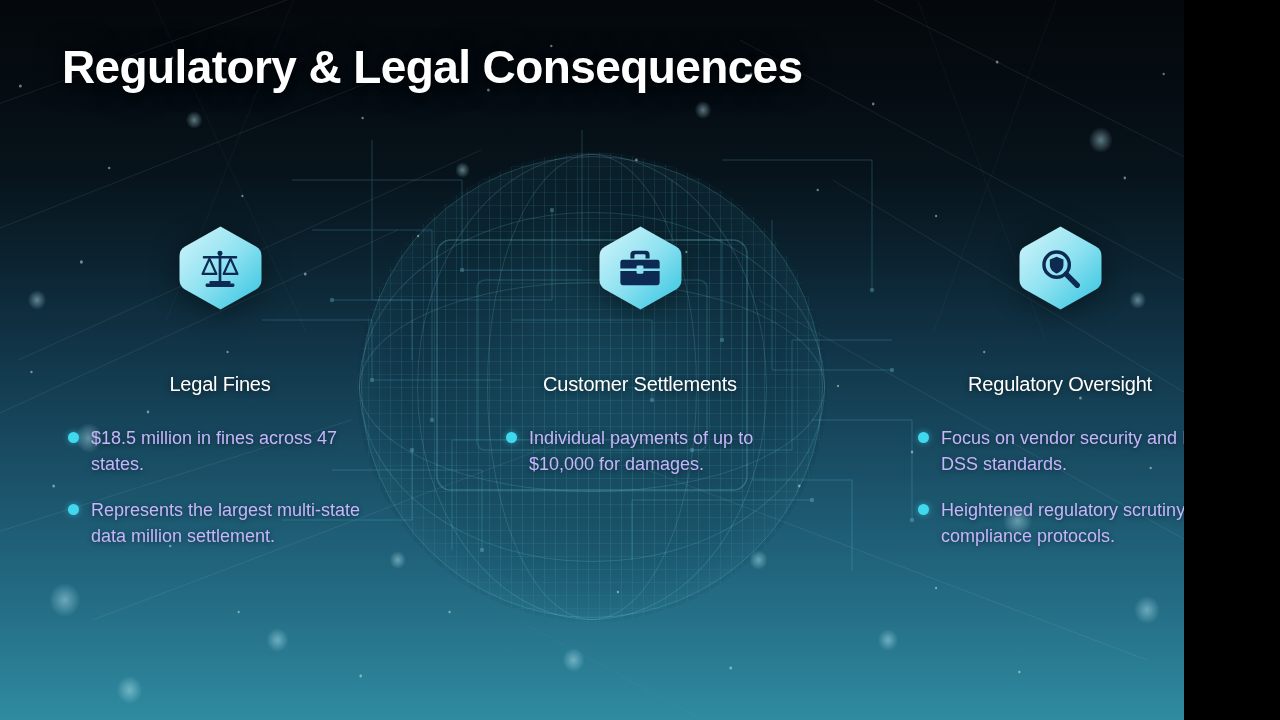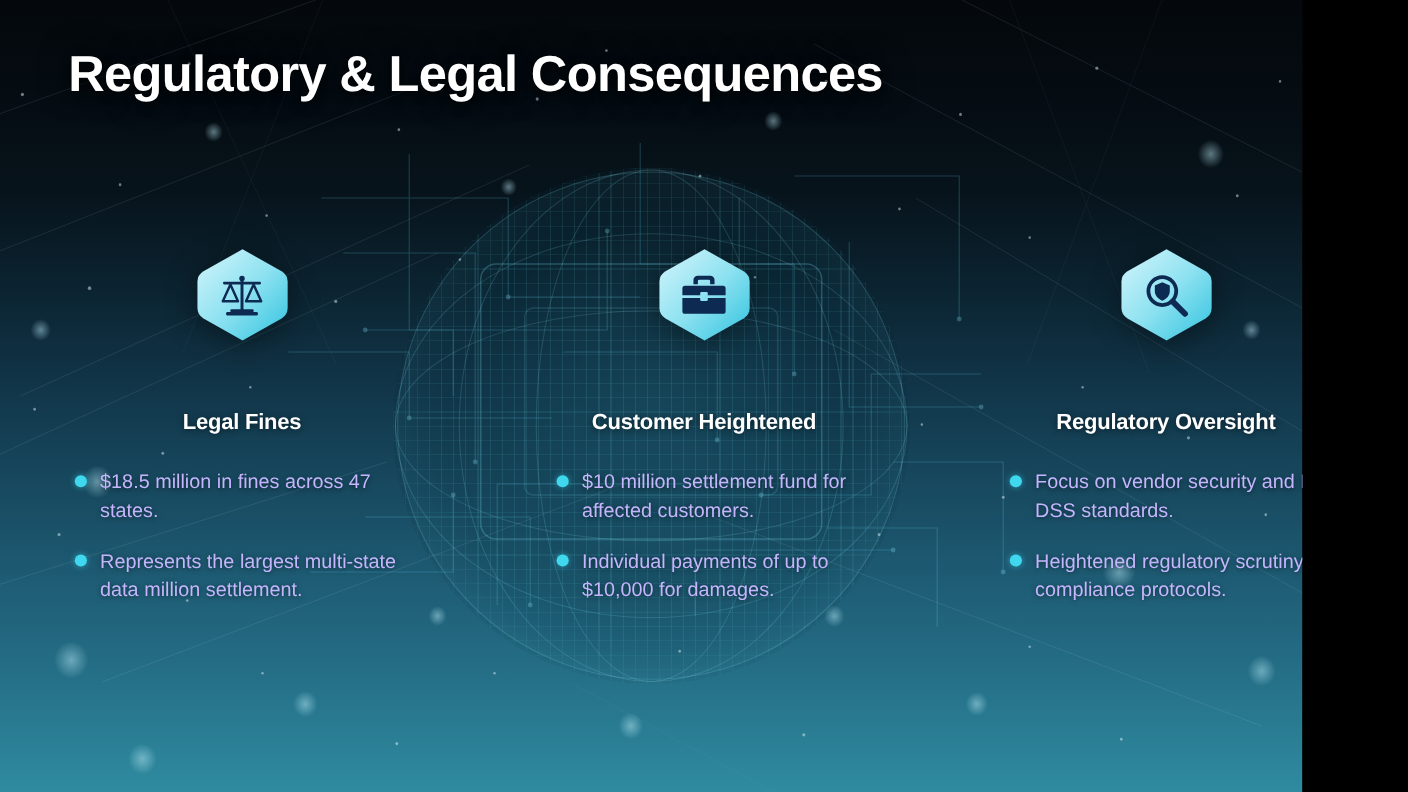--- a/index.html
+++ b/index.html
@@ -151,21 +151,21 @@
     width: 46px;
     height: 46px;
     z-index: 2;
   }
   .hex .glyph svg { width: 100%; height: 100%; display: block; }
 
   .col-heading {
     margin-top: 48px;
     text-align: center;
     font-size: 20px;
-    font-weight: bold;
+    font-weight: normal;
     color: #ffffff;
     letter-spacing: -0.2px;
     text-shadow: 0 1px 6px rgba(0,0,0,0.55);
     white-space: nowrap;
   }
 
   .bullets {
     margin-top: 29px;
     padding: 0;
     list-style: none;
@@ -418,26 +418,22 @@
               <svg viewBox="0 0 48 48">
                 <g fill="#0d2a52">
                   <path d="M18 6 h12 a4 4 0 0 1 4 4 v4 h-4.2 v-3 a1.3 1.3 0 0 0 -1.3 -1.3 h-9 A1.3 1.3 0 0 0 18.2 11 v3 H14 v-4 A4 4 0 0 1 18 6 Z"></path>
                   <path d="M6 15.5 h36 a2.5 2.5 0 0 1 2.5 2.5 v6.5 H27.6 v-1.9 a1.2 1.2 0 0 0 -1.2 -1.2 h-4.8 a1.2 1.2 0 0 0 -1.2 1.2 v1.9 H3.5 V18 A2.5 2.5 0 0 1 6 15.5 Z"></path>
                   <path d="M3.5 27 h16.9 v1.8 a1.2 1.2 0 0 0 1.2 1.2 h4.8 a1.2 1.2 0 0 0 1.2 -1.2 V27 H44.5 v12.5 a2.5 2.5 0 0 1 -2.5 2.5 H6 a2.5 2.5 0 0 1 -2.5 -2.5 Z"></path>
                 </g>
               </svg>
             </span>
           </div>
         </div>
-        <div class="col-heading">Customer Heightened</div>
+        <div class="col-heading">Customer Settlements</div>
         <ul class="bullets">
-          <li class="bullet">
-            <span class="dot"></span>
-            <span>$10 million settlement fund for affected customers.</span>
-          </li>
           <li class="bullet">
             <span class="dot"></span>
             <span>Individual payments of up to $10,000 for damages.</span>
           </li>
         </ul>
       </div>
 
       <div class="column c3">
         <div class="icon-wrap">
           <div class="hex">

